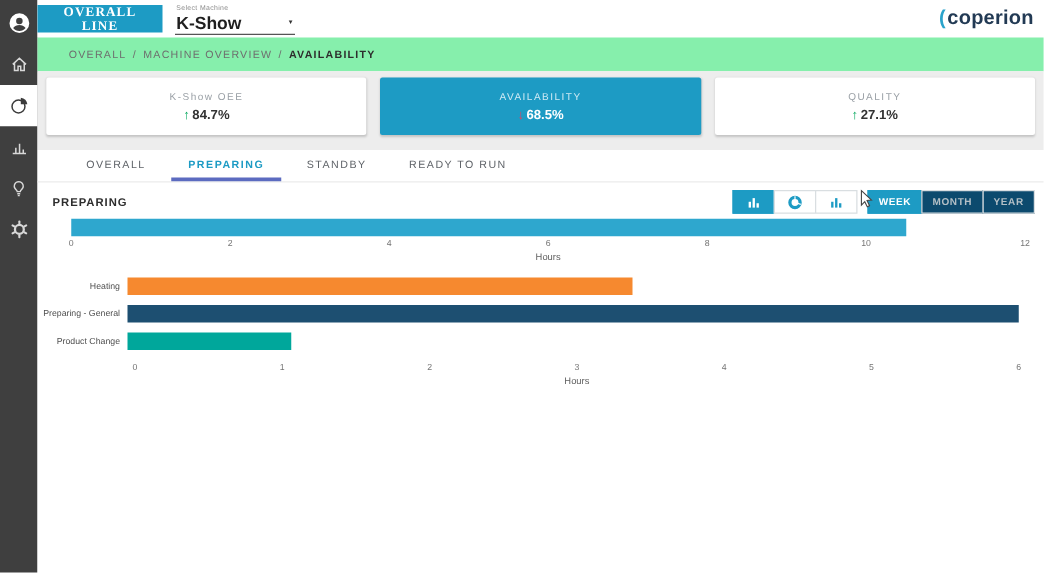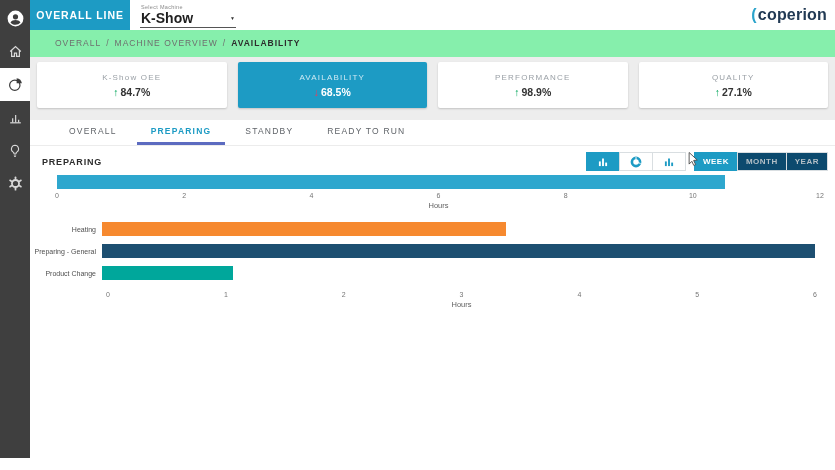--- a/index.html
+++ b/index.html
@@ -11,22 +11,22 @@
   .sidebar { position: absolute; left: 0; top: 0; width: 30px; height: 458px;
              background: #3f3f3f; display: flex; flex-direction: column; padding-top: 2px; }
   .side-item { width: 30px; height: 33px; display: flex; align-items: center;
                justify-content: center; cursor: pointer; }
   .side-item.active { background: #fff; }
   .side-item svg { display: block; }
 
   
   .topbar { position: absolute; left: 30px; top: 0; right: 0; height: 30px;
             background: #fff; display: flex; align-items: center; }
-  .title-btn { width: 100px; height: 30px; background: #1d9bc4; color: #fff;
-               border: none; font-family: Liberation Sans, sans-serif; font-size: 10.5px; font-weight: bold;
+  .title-btn { width: 100px; height: 22px; background: #1d9bc4; color: #fff;
+               border: none; font-family: Liberation Serif, serif; font-size: 10.5px; font-weight: bold;
                letter-spacing: .9px; cursor: pointer; }
   .machine-select { margin-left: 10px; width: 96px; border-bottom: 1px solid #555;
                     padding: 2px 1px 1px 1px; cursor: pointer; }
   .ms-label { display: block; font-size: 5.5px; color: #8a8a8a; letter-spacing: .3px; }
   .ms-value-row { display: flex; align-items: center; justify-content: space-between; }
   .ms-value { font-size: 14px; color: #1f1f1f; font-weight: bold; }
   .caret { font-size: 5px; color: #333; }
   .logo { margin-left: auto; margin-right: 8px; font-size: 16px; font-weight: bold;
           color: #223a54; letter-spacing: .2px; }
   .logo .swoosh { color: #2aa3cb; font-weight: bold; margin-right: 1px; }
@@ -165,24 +165,20 @@
   </nav>
 
   <section class="kpi-row">
     <div class="kpi-card">
       <span class="kpi-label">K-Show OEE</span>
       <span class="kpi-value"><span class="trend up">↑</span><span>84.7%</span></span>
     </div>
     <div class="kpi-card active">
       <span class="kpi-label">AVAILABILITY</span>
       <span class="kpi-value"><span class="trend down">↓</span><span>68.5%</span></span>
-    </div>
-    <div class="kpi-card">
-      <span class="kpi-label">PERFORMANCE</span>
-      <span class="kpi-value"><span class="trend up">↑</span><span>98.9%</span></span>
     </div>
     <div class="kpi-card">
       <span class="kpi-label">QUALITY</span>
       <span class="kpi-value"><span class="trend up">↑</span><span>27.1%</span></span>
     </div>
   </section>
 
   <main class="panel">
     <div class="tabs">
       <div class="tab">OVERALL</div>

